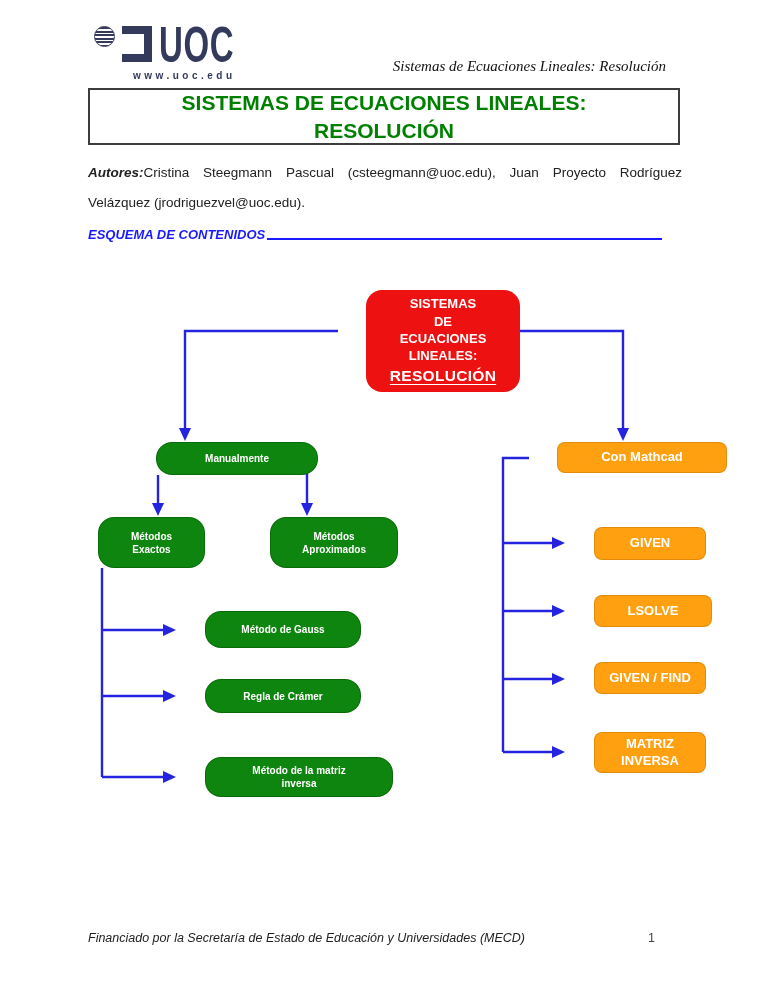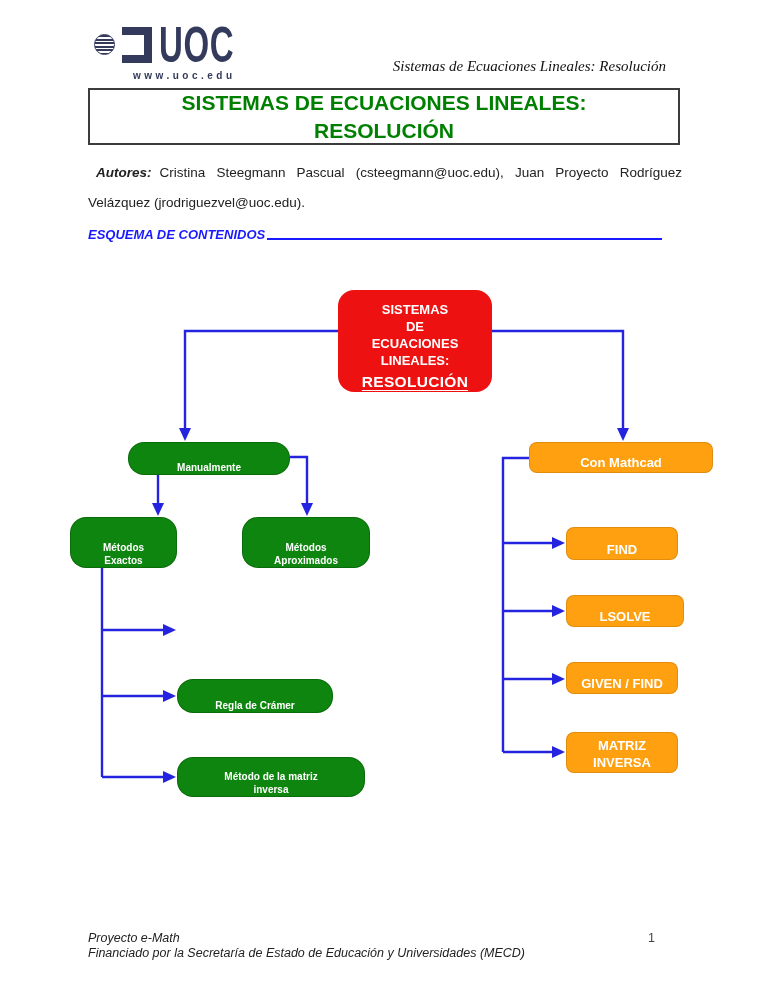--- a/index.html
+++ b/index.html
@@ -14,55 +14,55 @@
     --page-bg:#FFFFFF;
   }
   html,body{margin:0;padding:0;background:#fff;}
   .page{
     position:relative;width:768px;height:994px;background:var(--page-bg);
     font-family:"Liberation Sans",sans-serif;color:var(--text-dark);overflow:hidden;
   }
 
   
   .logo{position:absolute;left:94px;top:26px;color:var(--navy);}
-  .logo-row{display:flex;align-items:center;}
+  .logo-row{display:flex;align-items:flex-start;}
   .globe{width:21px;height:21px;border-radius:50%;margin-right:7px;margin-bottom:3px;
     box-sizing:border-box;border:1px solid var(--navy);
     background:repeating-linear-gradient(180deg,var(--navy) 0px,var(--navy) 2px,#ffffff 2px,#ffffff 3.6px);}
   .bracket{width:30px;height:36px;box-sizing:border-box;border:8px solid var(--navy);
     border-left:none;margin-right:7px;margin-bottom:1px;}
   .logo-text{font-weight:bold;font-size:50px;line-height:0.78;display:inline-block;
     transform:scaleX(0.66);transform-origin:left bottom;letter-spacing:1px;}
   .logo-url{font-size:10px;font-weight:bold;letter-spacing:3.5px;margin-top:5px;margin-left:39px;}
 
   .running-title{position:absolute;top:58px;right:102px;font-family:"Liberation Serif",serif;
     font-style:italic;font-size:15px;color:#111;}
 
   
   .title-box{position:absolute;left:88px;top:88px;width:592px;height:57px;box-sizing:border-box;
     border:2px solid #3C3C3C;display:flex;flex-direction:column;align-items:center;justify-content:center;
     font-weight:bold;font-size:21px;line-height:1.3;color:var(--title-green);text-align:center;}
 
   
   .authors{position:absolute;left:88px;top:158px;width:594px;margin:0;font-size:13.5px;
     line-height:30px;text-align:justify;color:#222;}
-  .authors-label{font-weight:bold;font-style:italic;padding-right:8px;margin-left:8px;}
+  .authors-label{font-weight:bold;font-style:italic;}
 
   
   .section-heading{position:absolute;left:88px;top:228px;width:574px;display:flex;align-items:flex-end;}
   .section-heading-text{color:var(--heading-blue);font-weight:bold;font-style:italic;font-size:13px;line-height:1;}
   .section-heading-rule{flex:1;border-bottom:2px solid var(--heading-blue);margin-bottom:1px;margin-left:2px;}
 
   
   .edges{position:absolute;left:0;top:0;}
   .edge{stroke:var(--line-blue);stroke-width:2.4;fill:none;}
   .arrow{fill:var(--line-blue);stroke:none;}
 
   .node{position:absolute;box-sizing:border-box;display:flex;flex-direction:column;align-items:center;
-    justify-content:flex-end;color:#fff;font-weight:bold;text-align:center;}
+    justify-content:center;color:#fff;font-weight:bold;text-align:center;margin-left:28px;}
   .node .node-label{white-space:pre-line;}
   .node.green{background:var(--node-green);border:1px solid rgba(0,60,0,0.35);border-radius:16px;
     font-size:10px;line-height:1.3;}
   .node.orange{background:var(--node-orange);border:1px solid rgba(180,110,0,0.4);border-radius:8px;
     font-size:13px;line-height:1.3;}
   .node.red{background:var(--node-red);border-radius:16px;font-size:13px;line-height:1.32;}
   .node-emphasis{font-size:15.5px;margin-top:2px;text-decoration:underline;
     text-underline-offset:3px;letter-spacing:0.3px;}
   .fs14{font-size:14px;}
   .fs13{font-size:13px;}
@@ -167,50 +167,52 @@
   <div class="node green" style="left:70px;top:517px;width:107px;height:51px;">
     <span class="node-label">Métodos
 Exactos</span>
   </div>
 
   <div class="node green" style="left:242px;top:517px;width:128px;height:51px;">
     <span class="node-label">Métodos
 Aproximados</span>
   </div>
 
+  <div class="node green" style="left:177px;top:611px;width:156px;height:37px;">
+    <span class="node-label">Método de Gauss</span>
+  </div>
 
   <div class="node green" style="left:177px;top:679px;width:156px;height:34px;">
     <span class="node-label">Regla de Crámer</span>
   </div>
 
   <div class="node green fs13" style="left:177px;top:757px;width:188px;height:40px;">
     <span class="node-label">Método de la matriz
 inversa</span>
   </div>
 
-  <div class="node orange fs14" style="left:529px;top:442px;width:184px;height:31px;">
+  <div class="node orange fs14" style="left:529px;top:442px;width:170px;height:31px;">
     <span class="node-label">Con Mathcad</span>
   </div>
 
   <div class="node orange" style="left:566px;top:527px;width:112px;height:33px;">
-    <span class="node-label">FIND</span>
+    <span class="node-label">GIVEN</span>
   </div>
 
   <div class="node orange" style="left:566px;top:595px;width:118px;height:32px;">
     <span class="node-label">LSOLVE</span>
   </div>
 
   <div class="node orange" style="left:566px;top:662px;width:112px;height:32px;">
     <span class="node-label">GIVEN / FIND</span>
   </div>
 
   <div class="node orange" style="left:566px;top:732px;width:112px;height:41px;">
     <span class="node-label">MATRIZ
 INVERSA</span>
   </div>
 
   <div class="footer">
-    <div>Proyecto e-Math</div>
     <div>Financiado por la Secretaría de Estado de Educación y Universidades (MECD)</div>
   </div>
   <div class="page-number">1</div>
 
 </div>
 
 </body></html>

